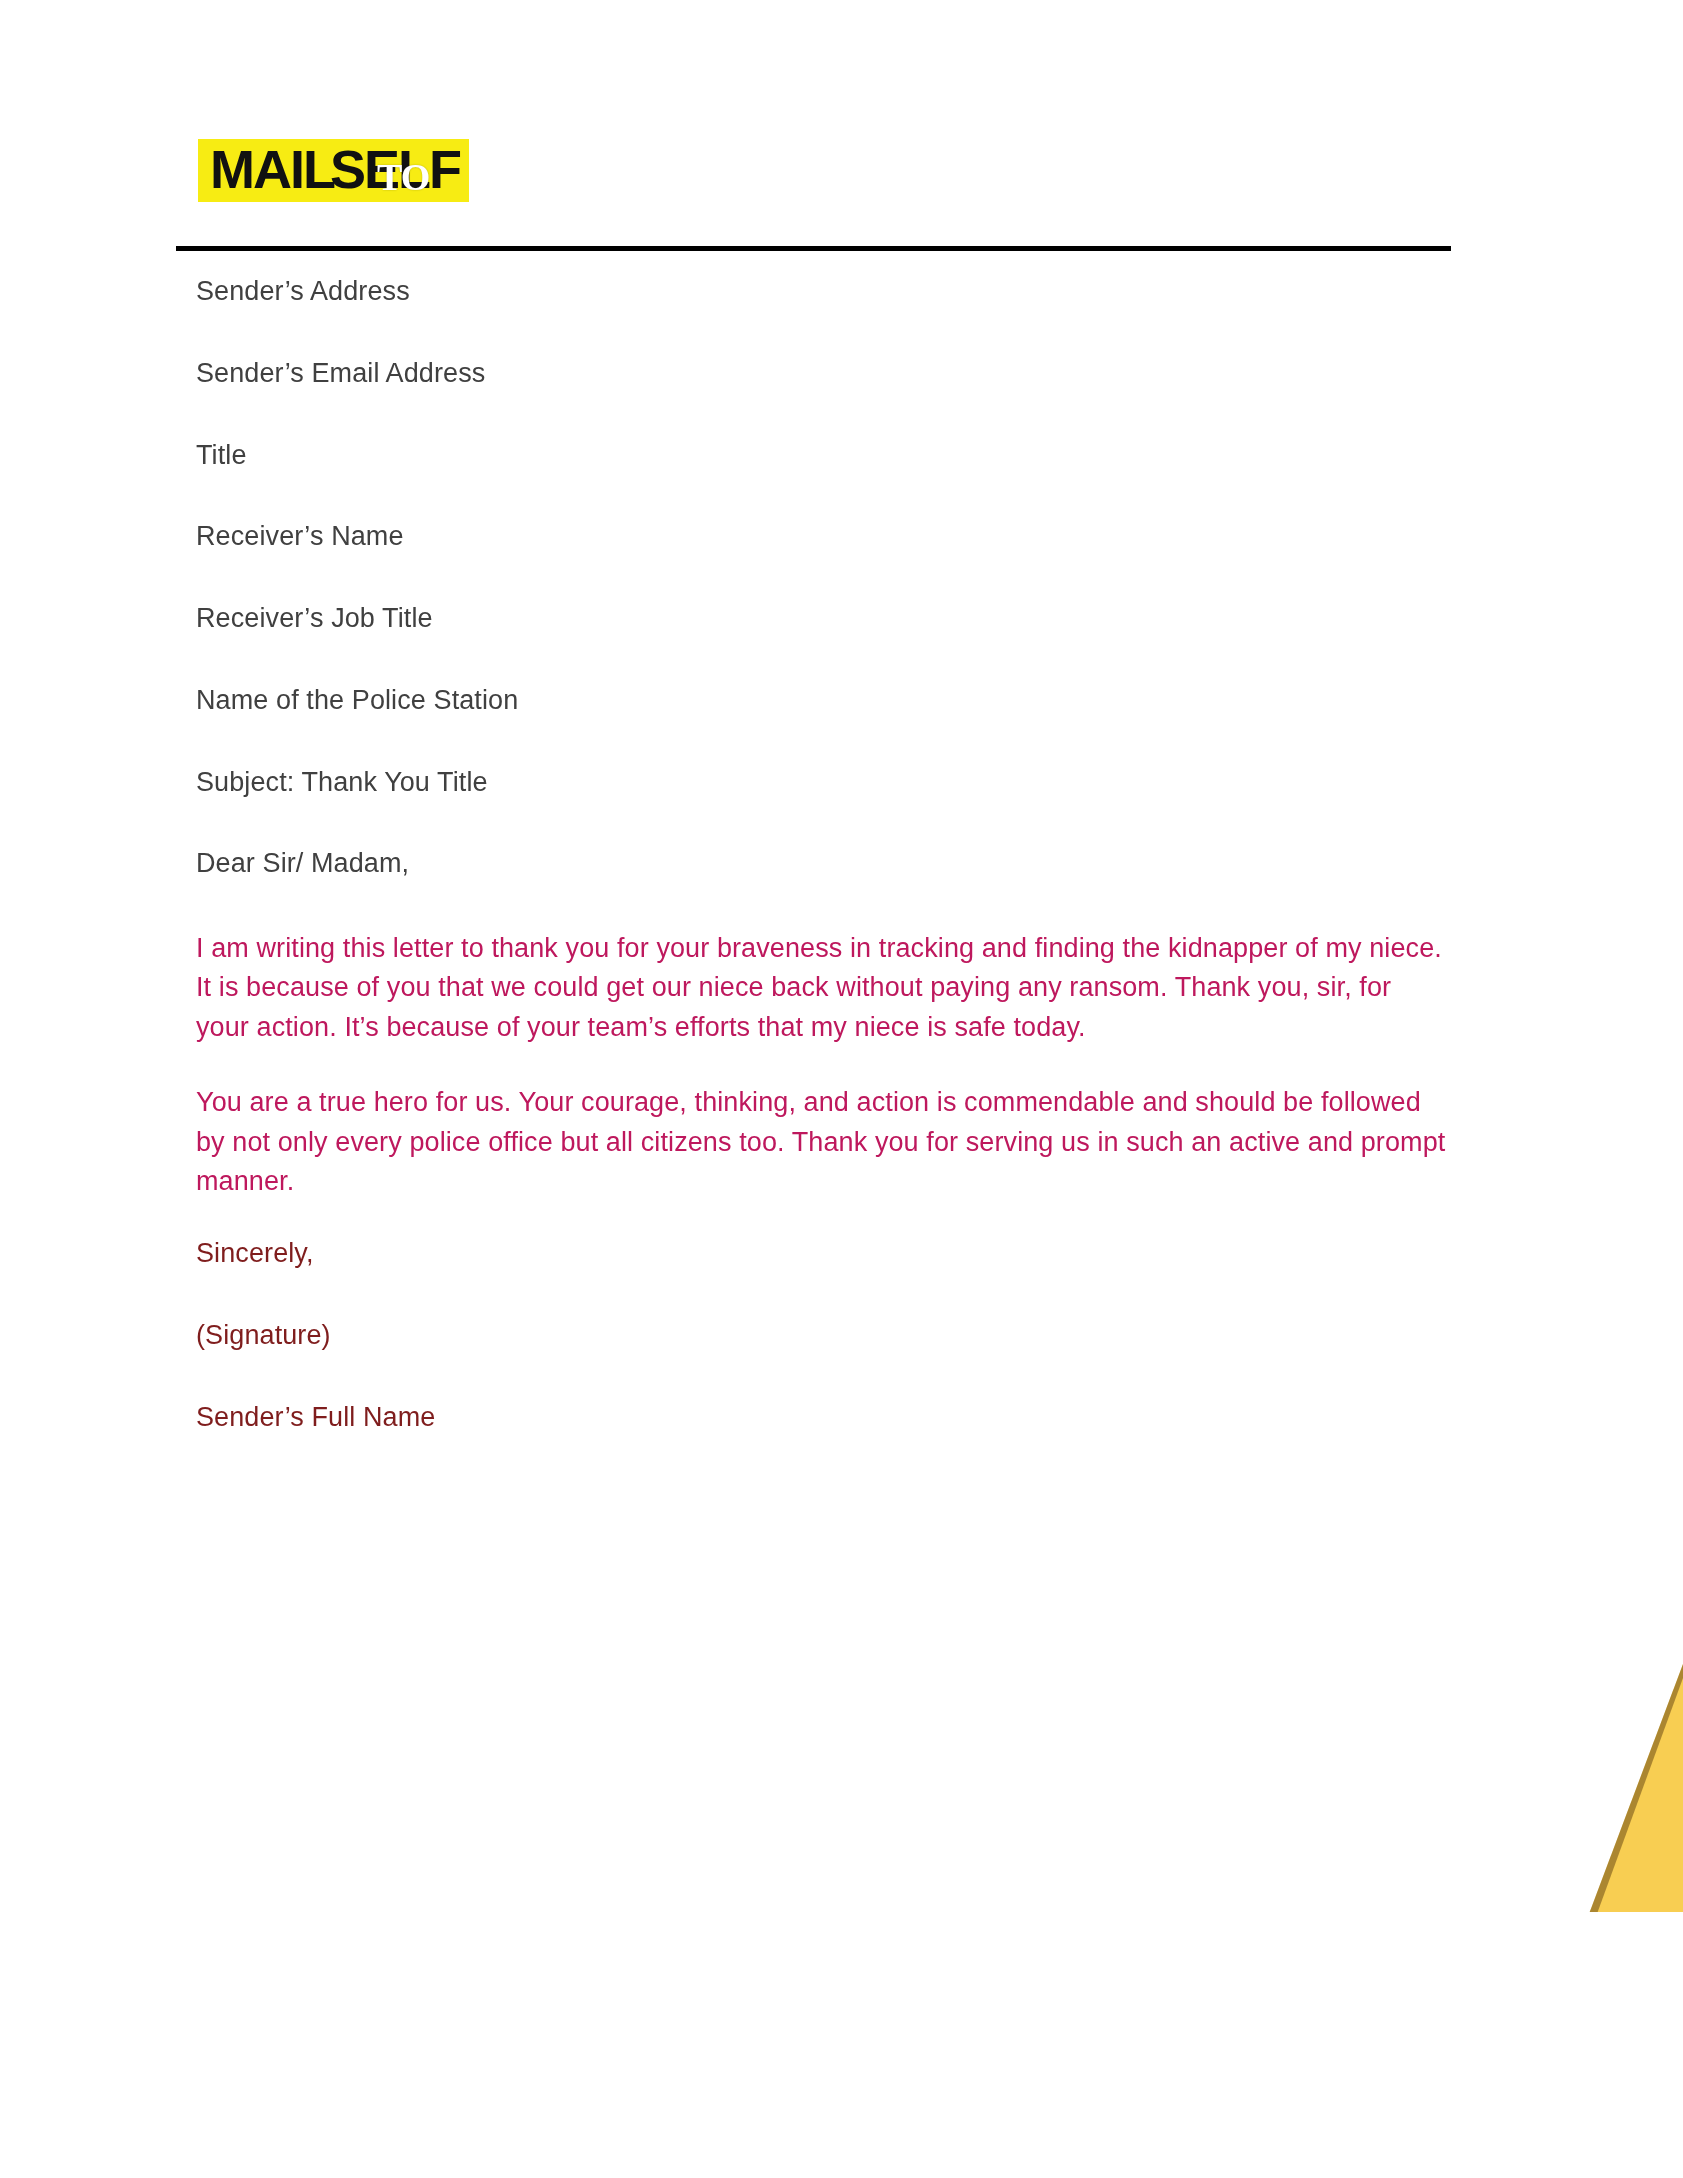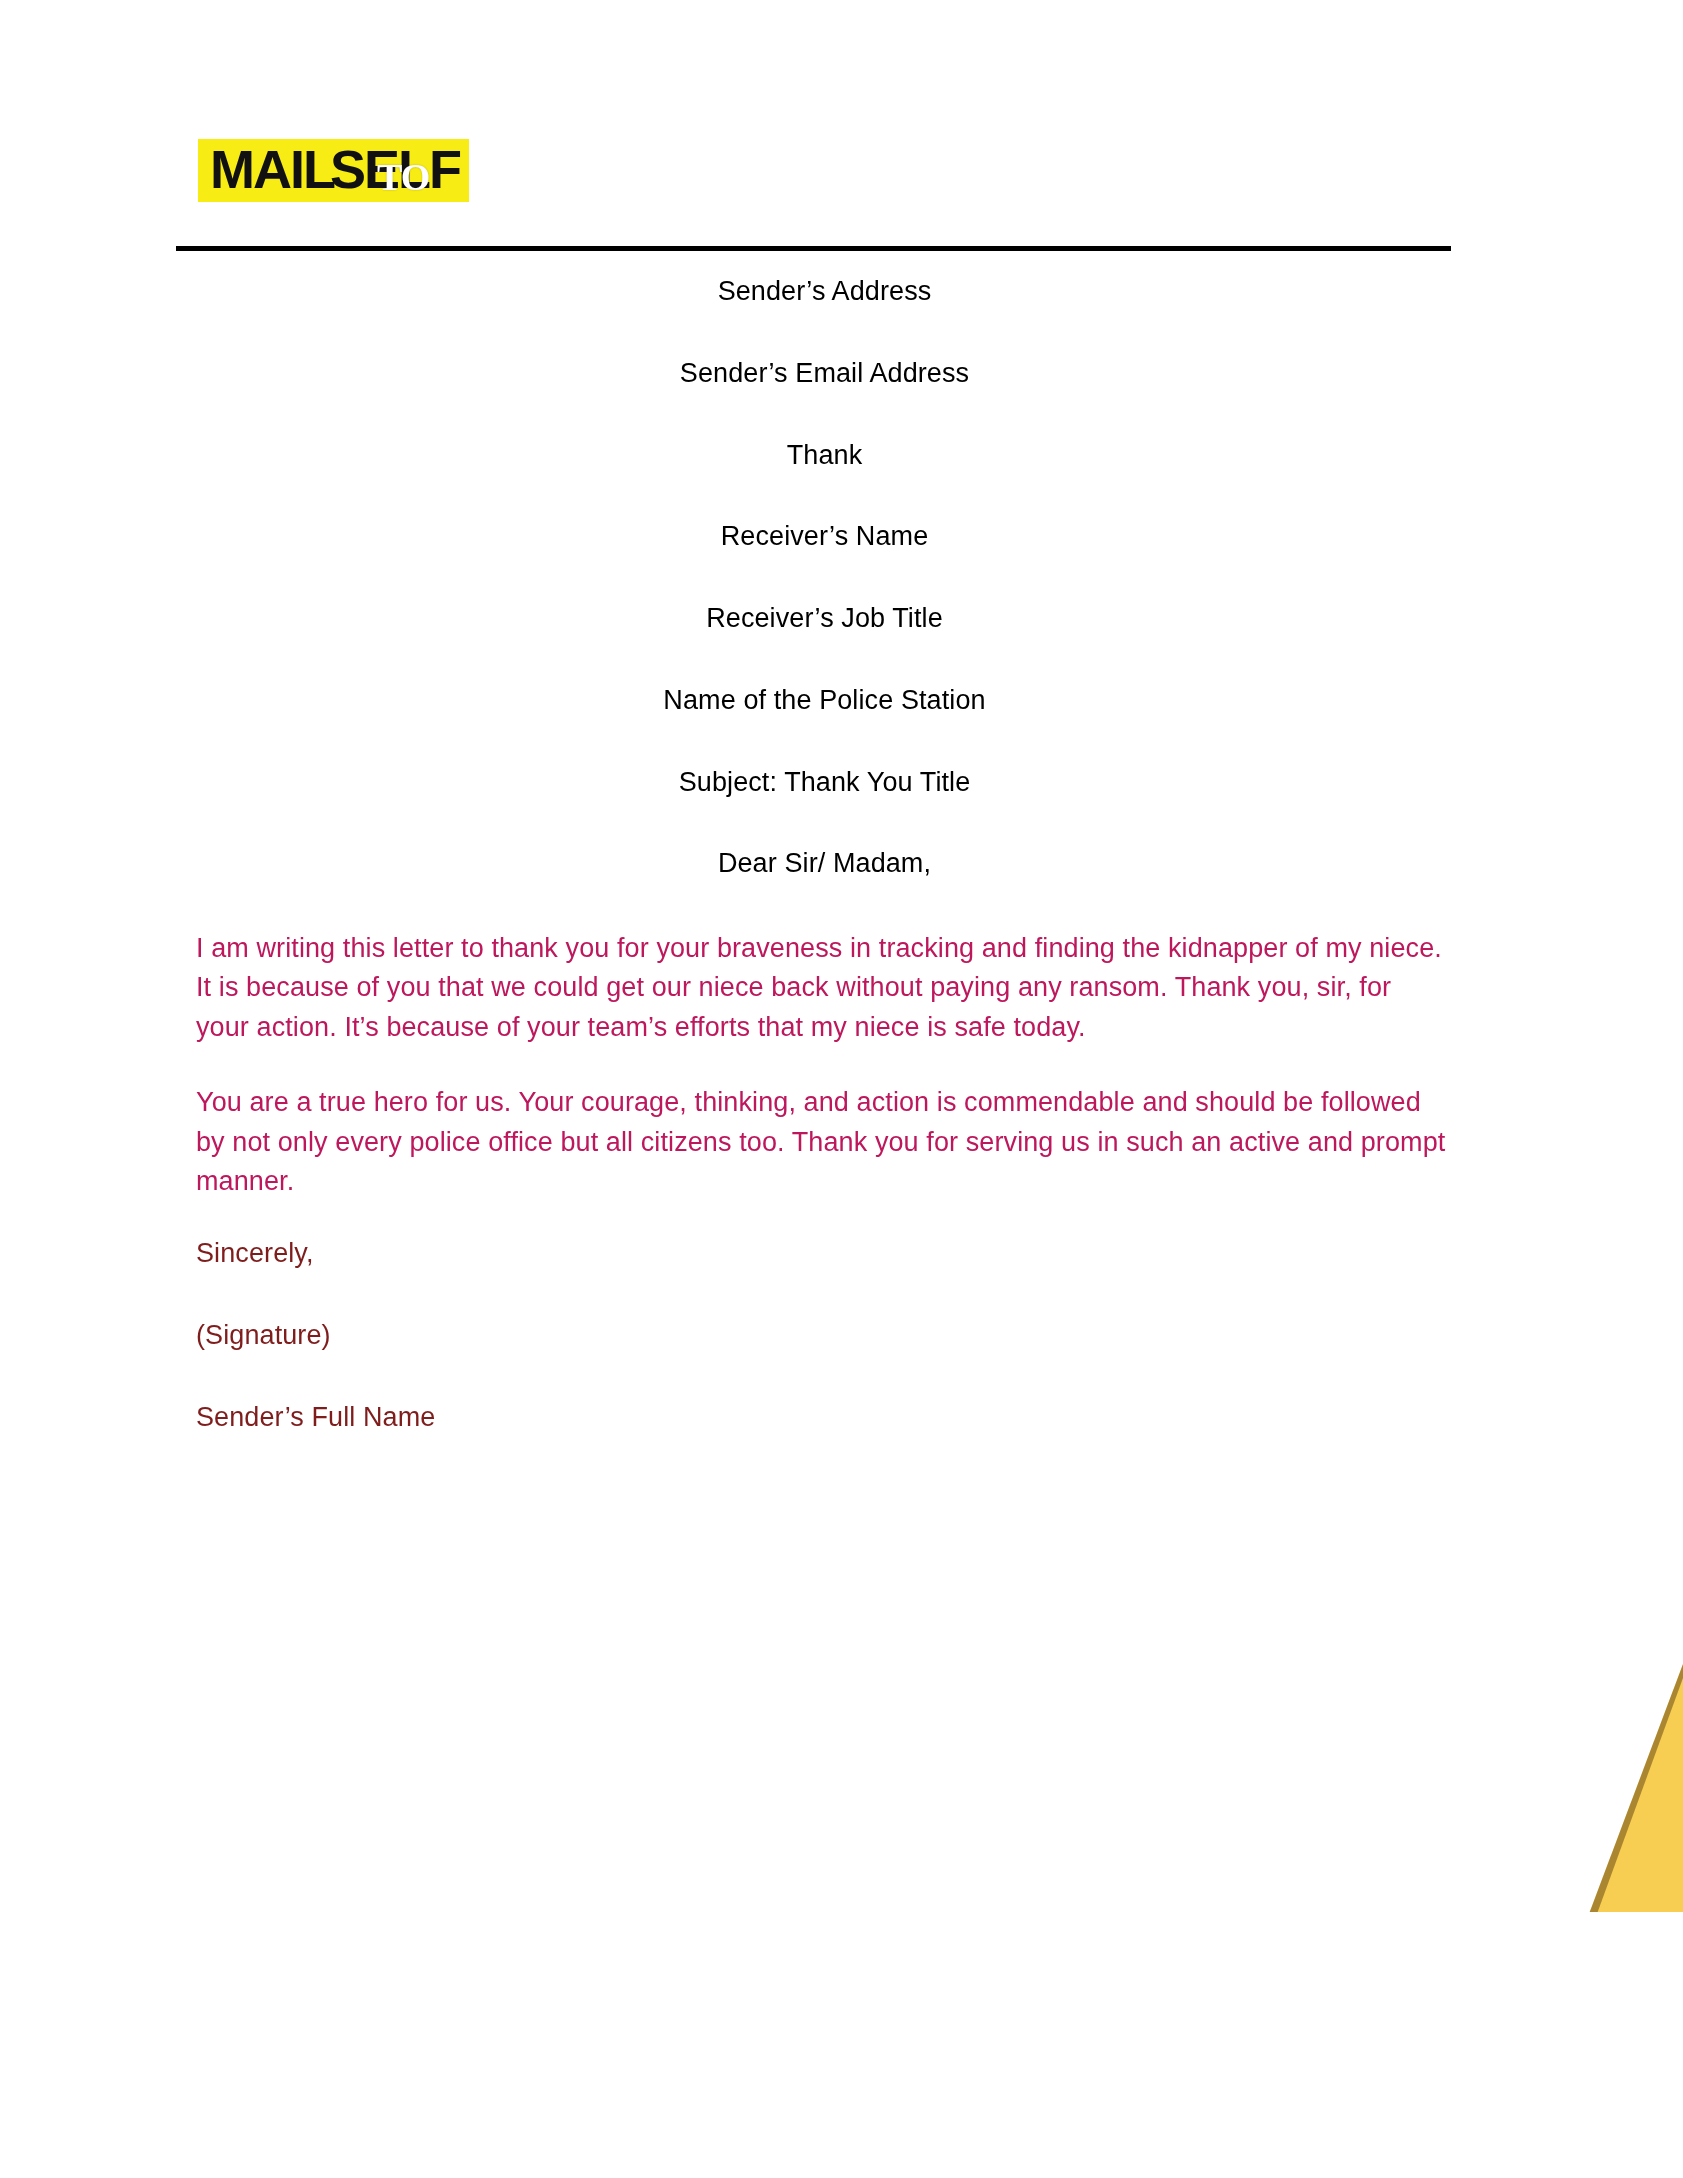--- a/index.html
+++ b/index.html
@@ -76,24 +76,23 @@
   
   .letter {
     position: absolute;
     left: 196px;
     top: 275px;
     width: 1257px;
   }
   .stub {
     font-size: 27px;
     line-height: 1.25;
-    color: #000000;
+    color: #404040;
     margin: 0 0 48px 0;
     letter-spacing: 0.1px;
-    text-align: center;
   }
   .para {
     font-size: 27px;
     line-height: 1.46;
     color: #be185d;
     margin: 0 0 36px 0;
     letter-spacing: 0.1px;
     max-width: 1252px;
   }
   .para-first { margin-top: 28px; }
@@ -126,21 +125,21 @@
       <span class="logo-to">TO</span>
     </div>
   </div>
 
   <div class="divider"></div>
 
   <div class="letter">
 
     <p class="stub">Sender’s Address</p>
     <p class="stub">Sender’s Email Address</p>
-    <p class="stub">Thank</p>
+    <p class="stub">Title</p>
     <p class="stub">Receiver’s Name</p>
     <p class="stub">Receiver’s Job Title</p>
     <p class="stub">Name of the Police Station</p>
 
     <p class="stub">Subject: Thank You Title</p>
     <p class="stub">Dear Sir/ Madam,</p>
 
     <p class="para para-first">I am writing this letter to thank you for your braveness in tracking and finding the kidnapper of my niece. It is because of you that we could get our niece back without paying any ransom. Thank you, sir, for your action. It’s because of your team’s efforts that my niece is safe today.</p>
     <p class="para">You are a true hero for us. Your courage, thinking, and action is commendable and should be followed by not only every police office but all citizens too. Thank you for serving us in such an active and prompt manner.</p>
 

